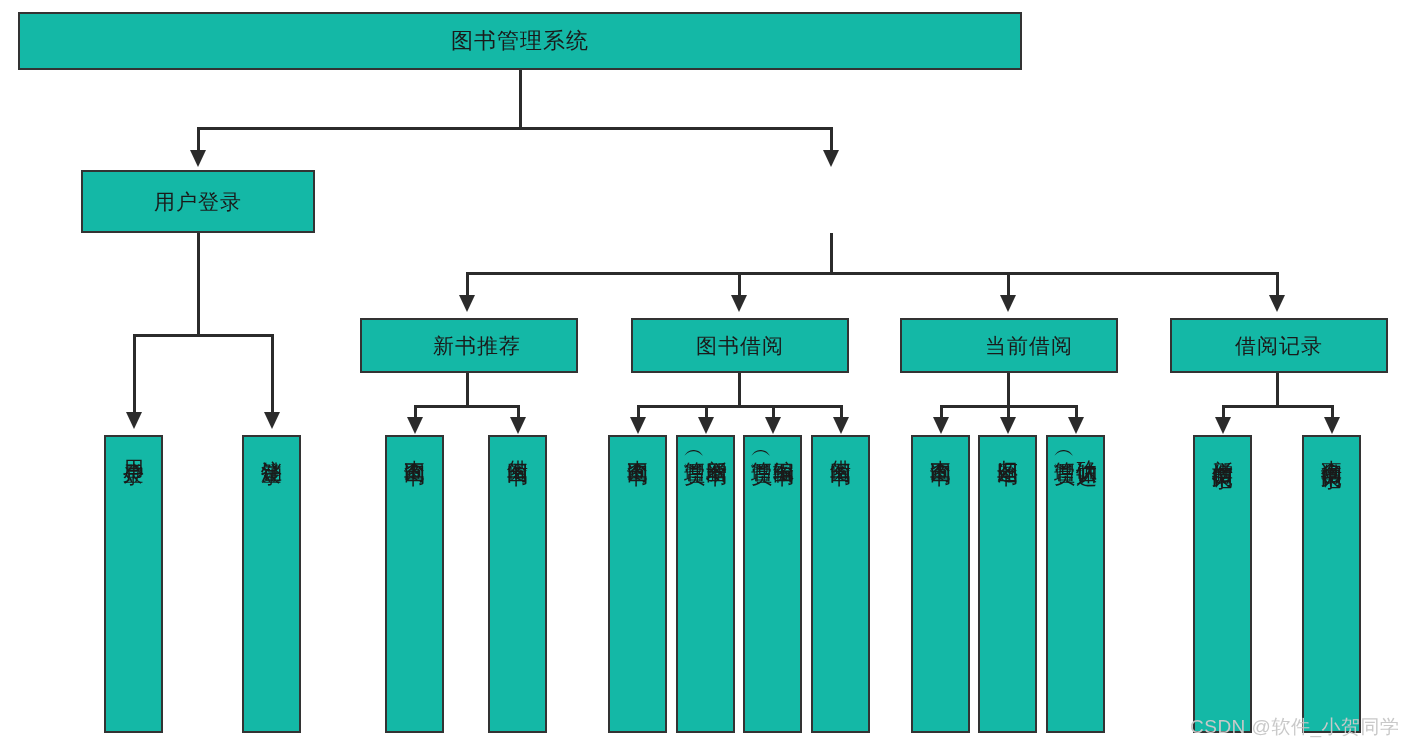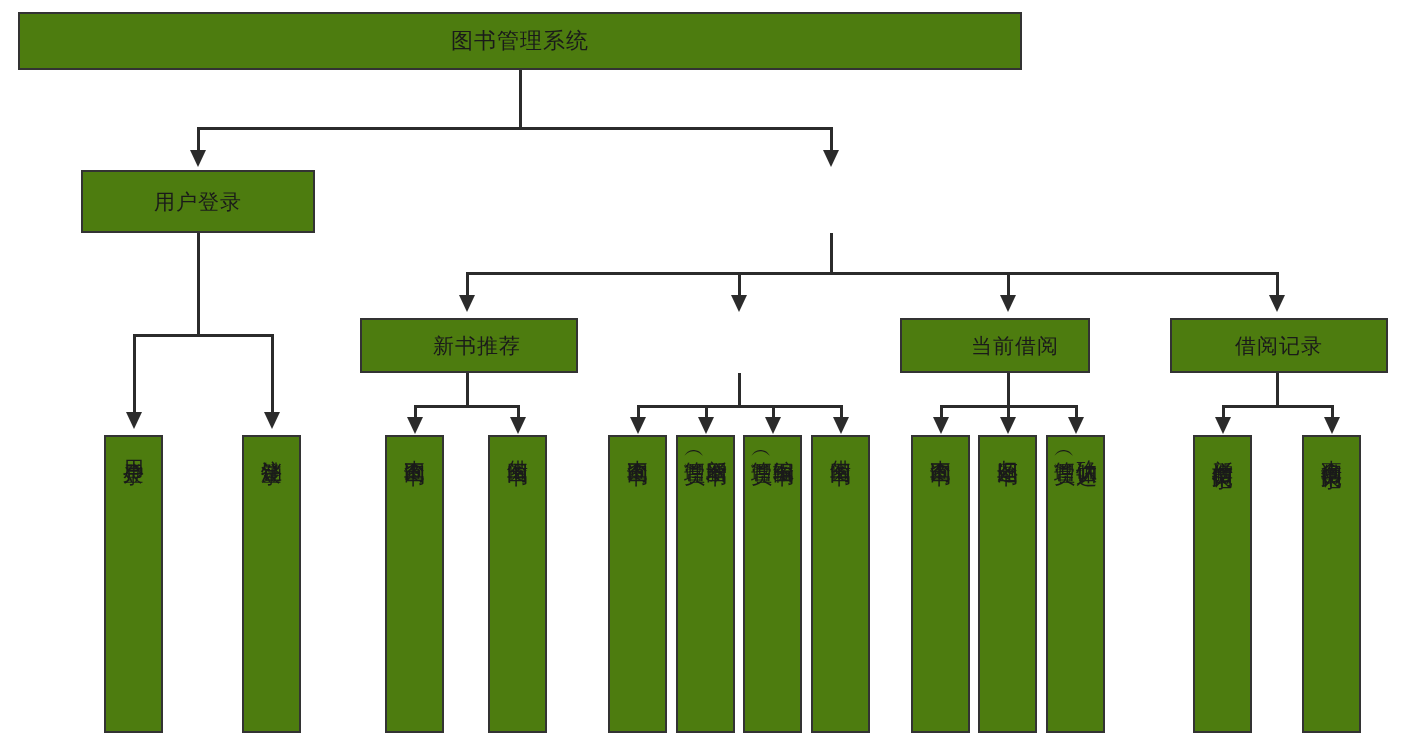--- a/index.html
+++ b/index.html
@@ -11,21 +11,21 @@
     position:relative;
     width:1405px;
     height:747px;
     background:#ffffff;
     overflow:hidden;
   }
   
   .node{
     position:absolute;
     box-sizing:border-box;
-    background:#4d7c0f;
+    background:#14b8a6;
     border:2.5px solid #333333;
     display:flex;
     align-items:center;
     justify-content:center;
     color:#1a1a1a;
   }
   .node .lbl{
     font-size:21px;
     letter-spacing:1px;
     line-height:1.1;
@@ -105,21 +105,24 @@
   <div class="ln v" style="left:738px;top:272px;height:26px;"></div>
   <div class="arw" style="left:731px;top:295px;"></div>
   <div class="ln v" style="left:1007px;top:272px;height:26px;"></div>
   <div class="arw" style="left:1000px;top:295px;"></div>
   <div class="ln v" style="left:1276px;top:272px;height:26px;"></div>
   <div class="arw" style="left:1269px;top:295px;"></div>
 
   <div class="node" style="left:360px;top:318px;width:218px;height:55px;padding-left:16px;">
     <span class="lbl">新书推荐</span>
   </div>
-  <div class="node" style="left:900px;top:318px;width:190px;height:55px;padding-left:40px;">
+  <div class="node" style="left:631px;top:318px;width:218px;height:55px;">
+    <span class="lbl">图书借阅</span>
+  </div>
+  <div class="node" style="left:900px;top:318px;width:218px;height:55px;padding-left:40px;">
     <span class="lbl">当前借阅</span>
   </div>
   <div class="node" style="left:1170px;top:318px;width:218px;height:55px;">
     <span class="lbl">借阅记录</span>
   </div>
 
   <div class="ln v" style="left:466px;top:373px;height:33px;"></div>
   <div class="ln h" style="left:414px;top:405px;width:104px;"></div>
   <div class="ln v" style="left:414px;top:405px;height:14px;"></div>
   <div class="arw" style="left:407px;top:417px;"></div>
@@ -193,14 +196,15 @@
 （管理员）</span>
   </div>
 
   <div class="node vert" style="left:1193px;top:435px;width:59px;height:298px;">
     <span class="lbl">新增借阅记录</span>
   </div>
   <div class="node vert" style="left:1302px;top:435px;width:59px;height:298px;">
     <span class="lbl">查询借阅记录</span>
   </div>
 
+  <div id="watermark" style="left:1190px;top:714px;">CSDN @软件_小贺同学</div>
 
 </div>
 
 </body></html>

